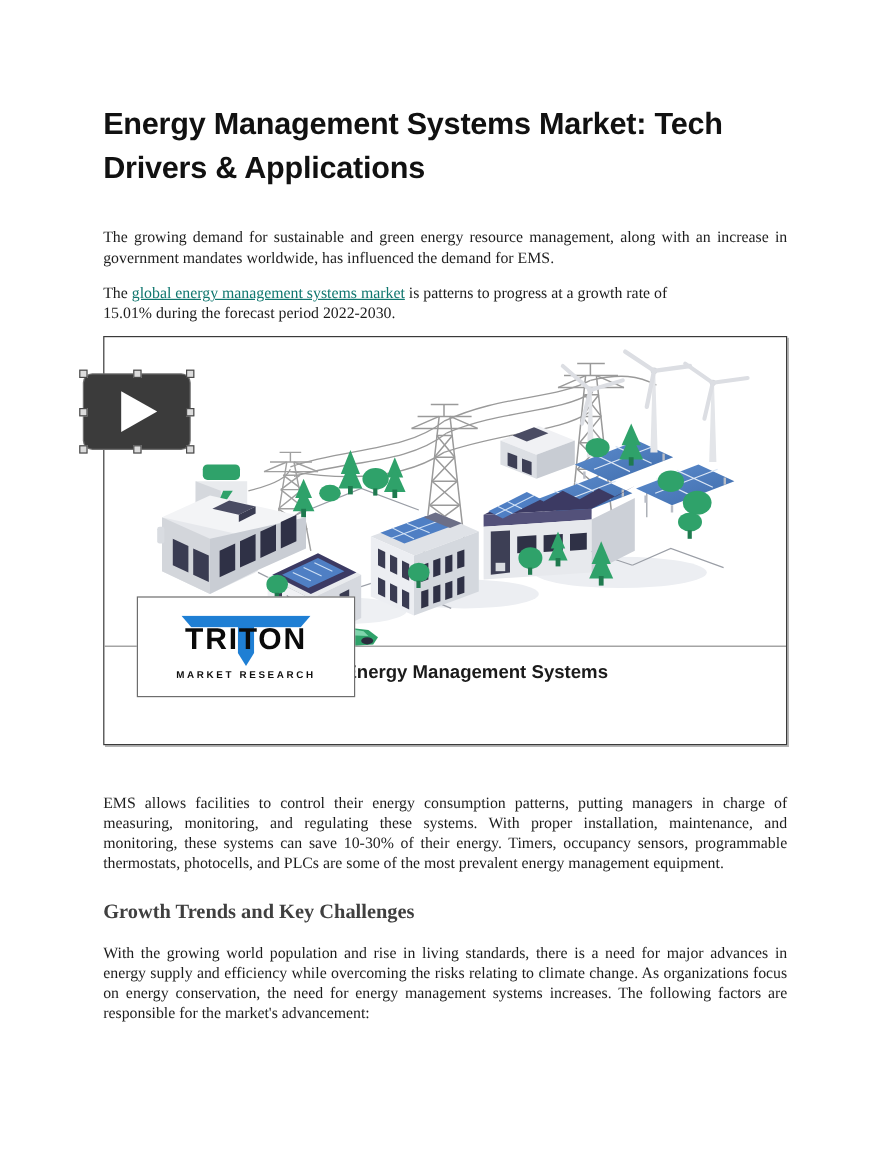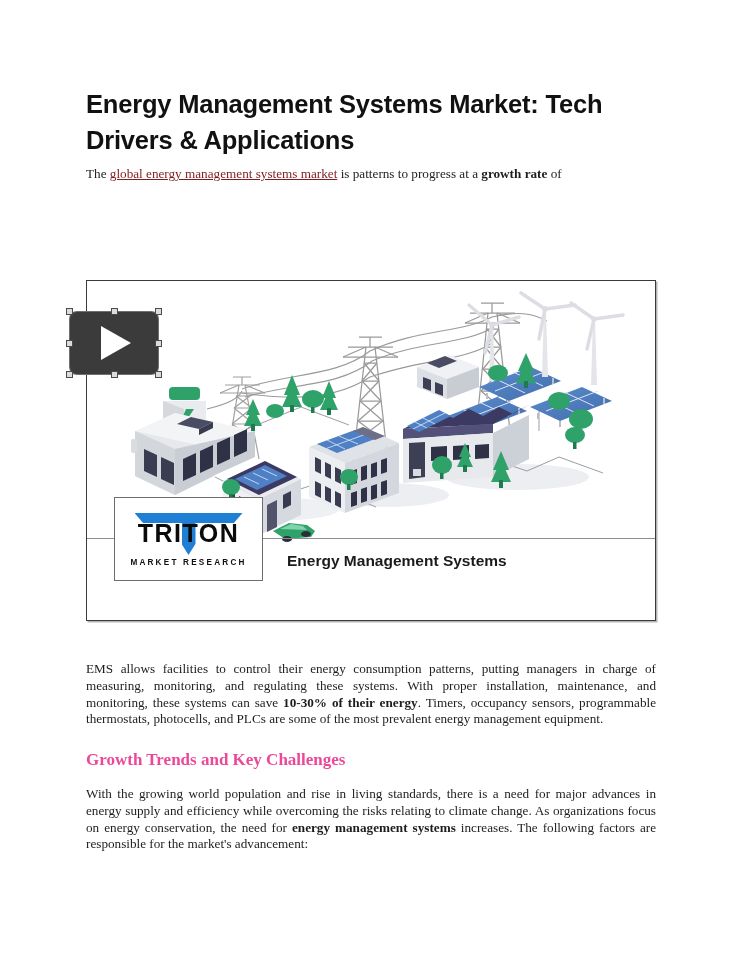--- a/index.html
+++ b/index.html
@@ -30,50 +30,50 @@
   }
 
   
   .doc-title {
     font-family: "Liberation Sans", sans-serif;
     font-size: 25.5px;
     font-weight: bold;
     line-height: 1.42;
     letter-spacing: -0.2px;
     color: #111111;
-    margin: 0 0 8px 0;
+    margin: 0 0 32px 0;
   }
 
   
   .para {
     font-family: "Liberation Serif", serif;
     font-size: 13.2px;
     line-height: 1.27;
     text-align: justify;
     color: #1d1d1d;
     margin: 0 0 12px 0;
   }
-  .para b { font-weight: bold; }
+  .para b { font-weight: normal; }
   .link {
-    color: #7f1d1d;
+    color: #0f766e;
     text-decoration: underline;
   }
 
   
   .para-clipped {
     position: relative;
     margin-bottom: 0;
   }
 
   
   .section-heading {
     font-family: "Liberation Serif", serif;
     font-size: 17px;
     font-weight: bold;
-    color: #ec4899;
+    color: #404040;
     margin: 22px 0 16px 0;
   }
 
   
   .figure-wrap {
     position: absolute;
     left: 86px;
     top: 280px;
     width: 570px;
     height: 341px;
@@ -98,21 +98,21 @@
     top: 257px;
     height: 1px;
     background: #8e8e8e;
   }
 
   
   .logo-box {
     position: absolute;
     left: 27px;
     top: 216px;
-    width: 149px;
+    width: 182px;
     height: 84px;
     background: #ffffff;
     border: 1px solid #6d6d6d;
     box-sizing: border-box;
     z-index: 5;
     display: flex;
     flex-direction: column;
     align-items: center;
     justify-content: center;
   }
@@ -226,22 +226,23 @@
 </style>
 </head>
 <body>
 
 <div class="page">
 
   <div class="content">
 
     <h1 class="doc-title">Energy Management Systems Market: Tech Drivers &amp; Applications</h1>
 
-
-    <p class="para para-clipped"><span>The </span><a class="link" href="#">global energy management systems market</a><span> is patterns to progress at a </span><b>growth rate</b><span> of</span><br></p>
+    <p class="para">The growing demand for sustainable and green energy resource management, along with an increase in government mandates worldwide, has influenced the demand for EMS.</p>
+
+    <p class="para para-clipped"><span>The </span><a class="link" href="#">global energy management systems market</a><span> is patterns to progress at a </span><b>growth rate</b><span> of</span><br><span>15.01% during the forecast period 2022-2030.</span></p>
 
   </div>
 
   <div class="figure-wrap">
     <div class="figure-frame">
 
       <svg class="illus" viewBox="0 0 570 341" width="570" height="341">
         <defs>
           <linearGradient id="panelG" x1="0" y1="0" x2="1" y2="1">
             <stop offset="0%" stop-color="#5d8dcf"></stop>

